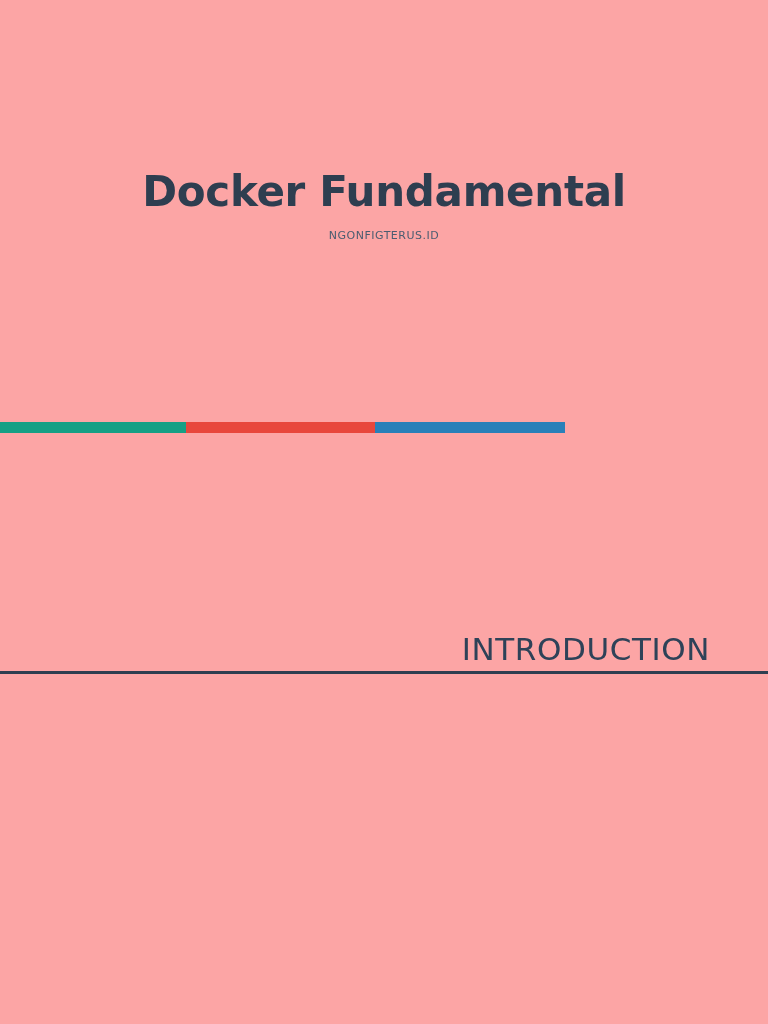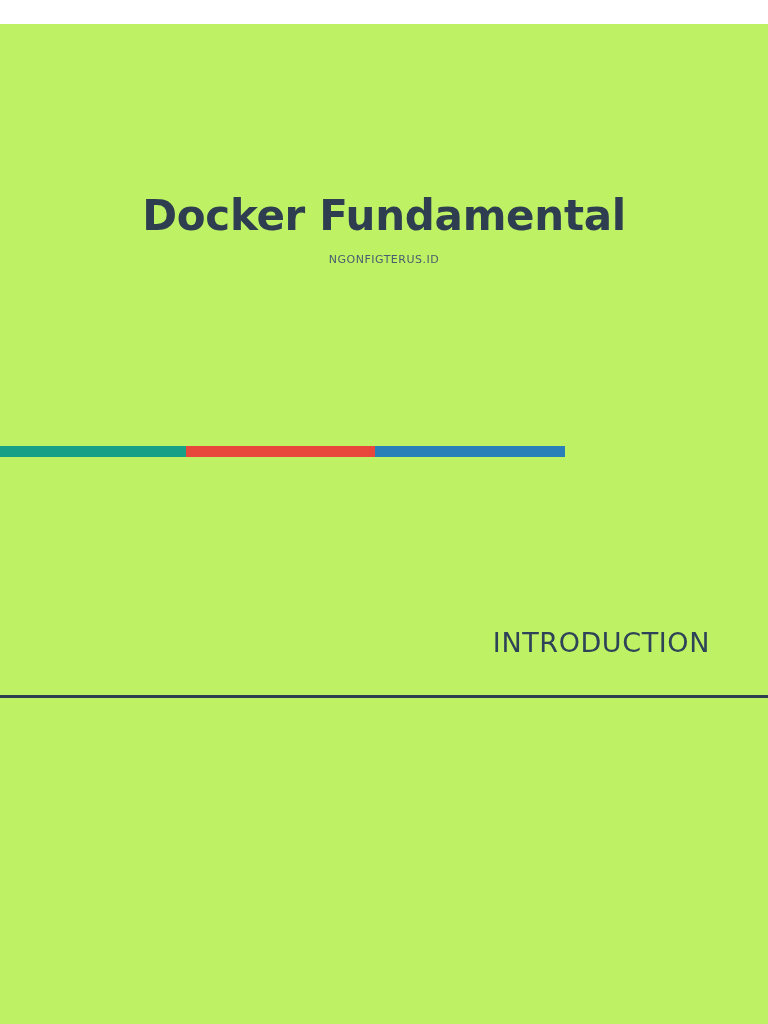--- a/index.html
+++ b/index.html
@@ -19,22 +19,21 @@
     height: 1024px;
     background: #ffffff;
     overflow: hidden;
   }
 
   
   .slide {
     position: absolute;
     left: 0;
     width: 768px;
-    background: #bef264;
-    margin-top: 24px;
+    background: #fca5a5;
   }
   .slide-one { top: 0; height: 674px; }
   .slide-two { top: 674px; height: 350px; }
 
   .title-block {
     position: absolute;
     left: 0;
     top: 168px;
     width: 768px;
     text-align: center;
@@ -68,22 +67,22 @@
   .accent-bar .seg-green { width: 186px; background: #16a085; }
   .accent-bar .seg-red   { width: 189px; background: #e8473c; }
   .accent-bar .seg-blue  { width: 190px; background: #2980b9; }
 
   .accent-bar-top    { top: 422px; }
 
   
   .section-heading {
     position: absolute;
     right: 58px;
-    top: 604px;
-    font-size: 27px;
+    top: 632px;
+    font-size: 31px;
     font-weight: 400;
     letter-spacing: 0.6px;
     color: #2e4258;
     line-height: 1.1;
     white-space: nowrap;
   }
   .rule-dark {
     position: absolute;
     left: 0;
     top: 671px;

